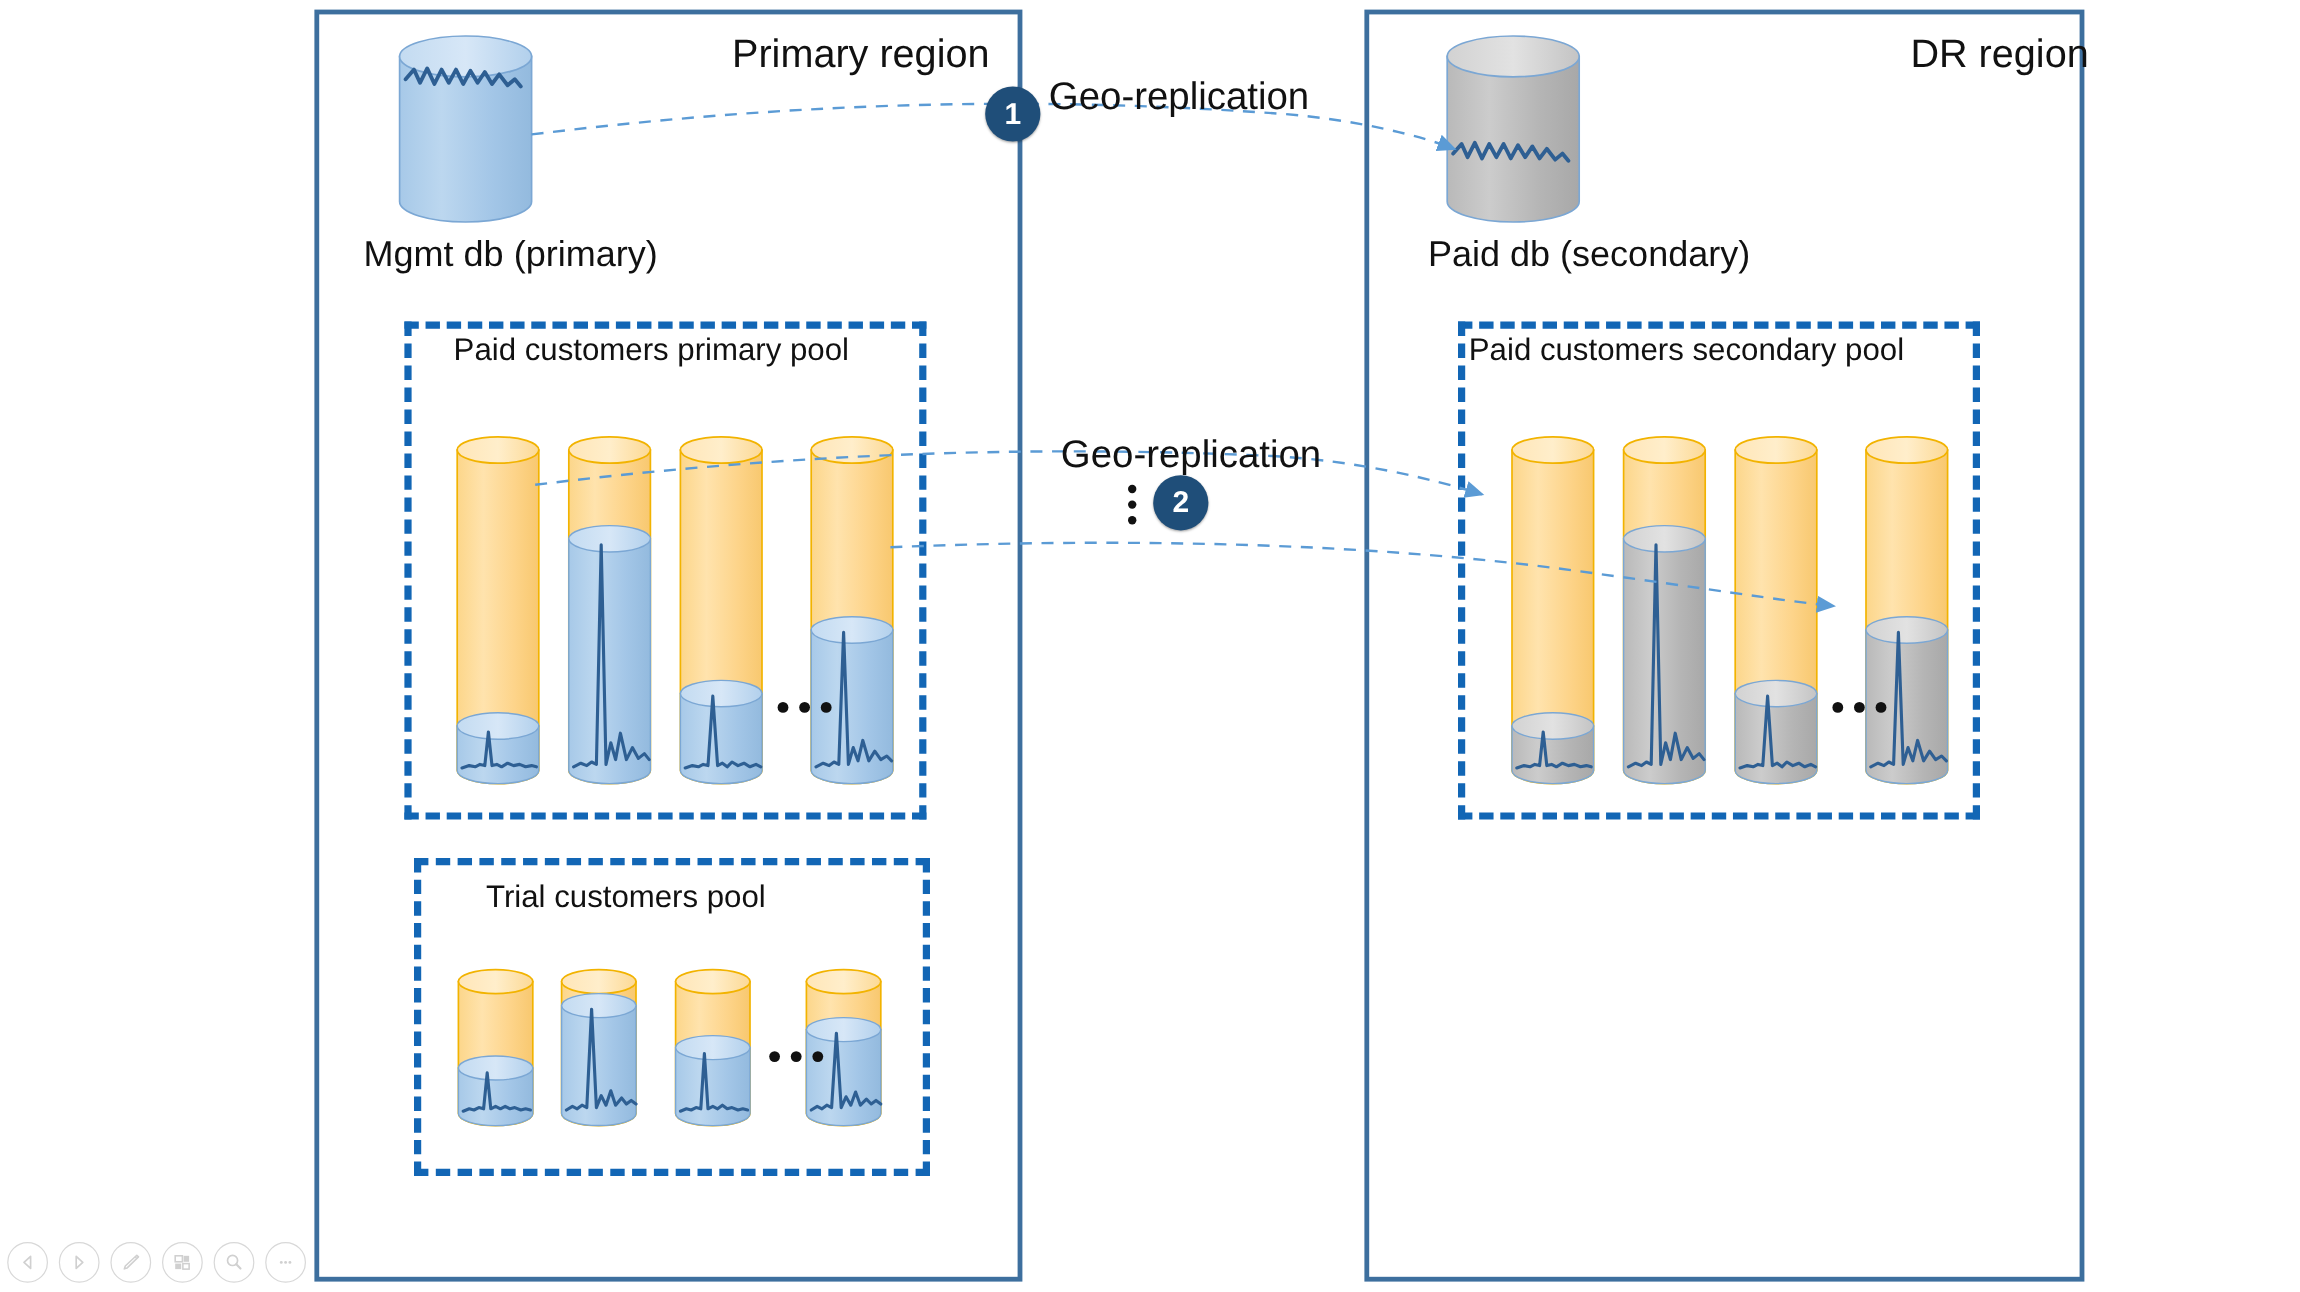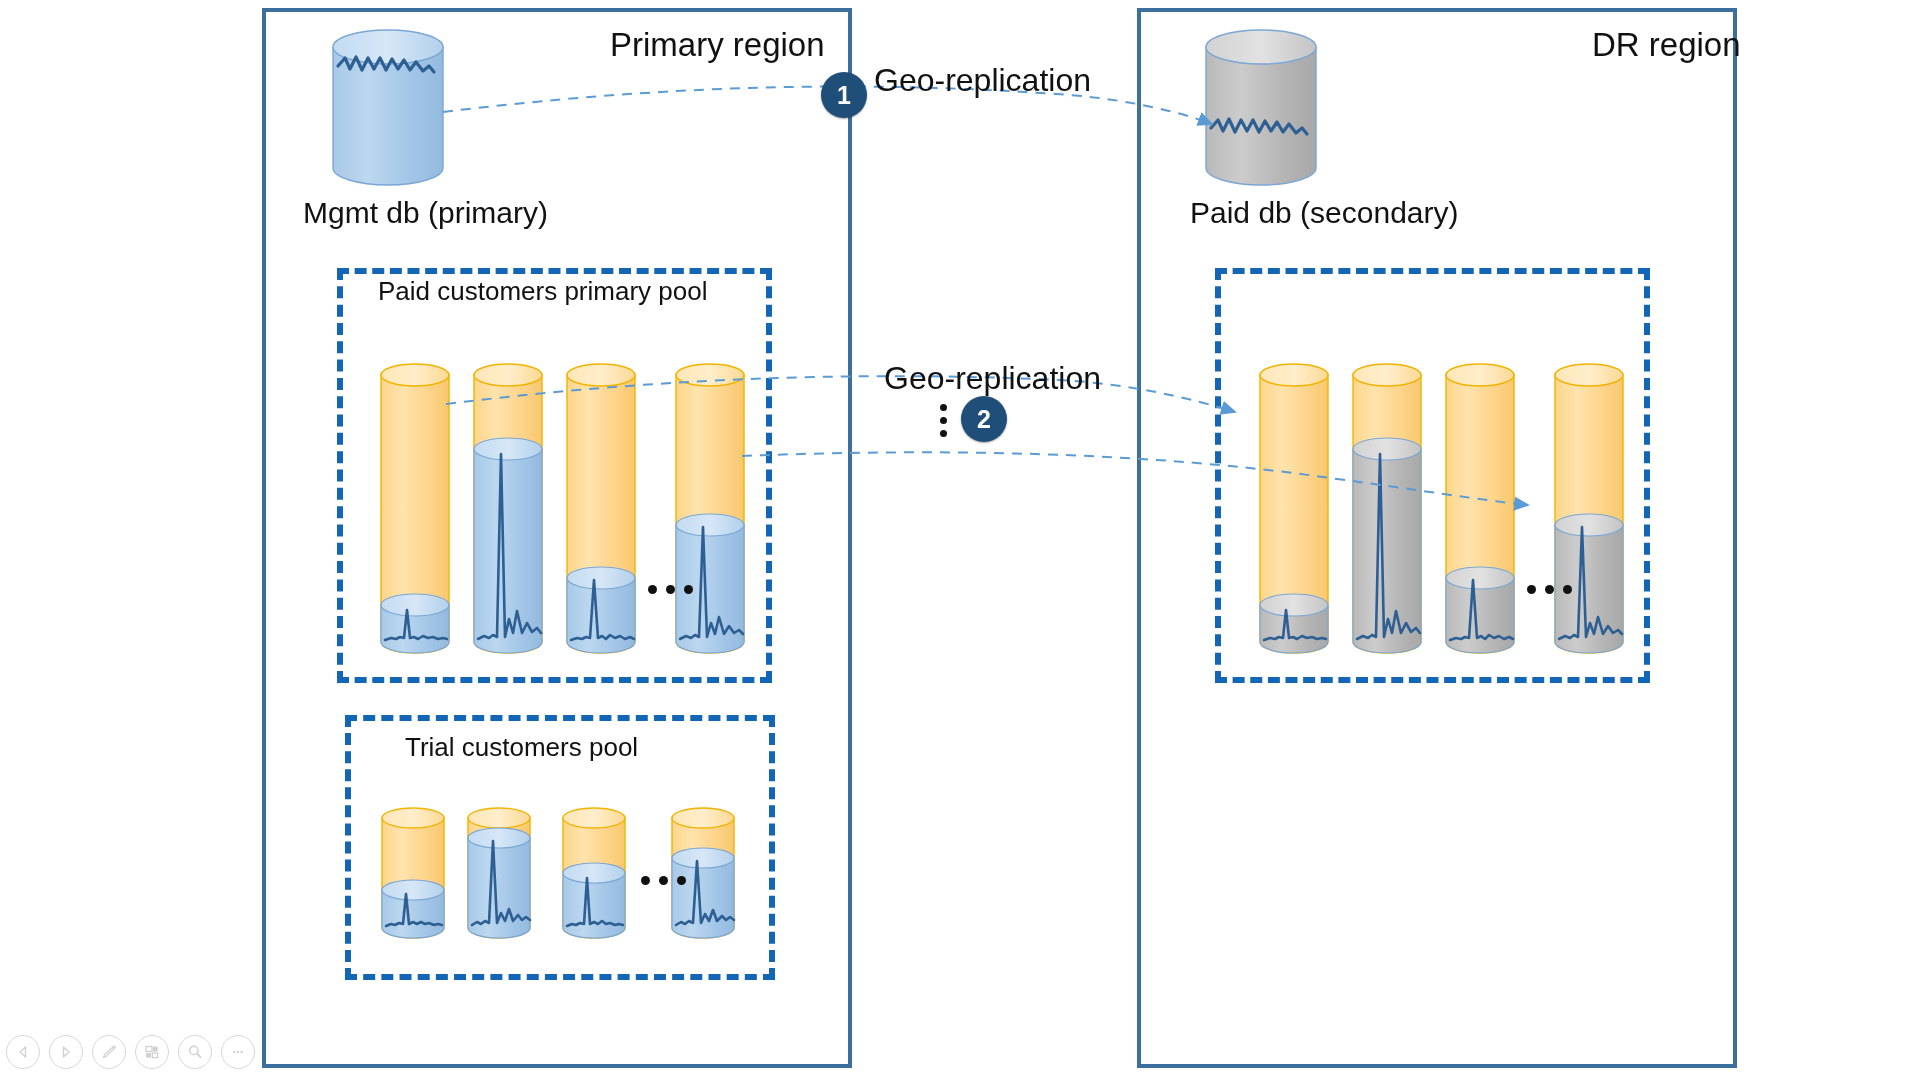--- a/index.html
+++ b/index.html
@@ -146,20 +146,21 @@
 
   <div class="region-title" id="region-primary-title">Primary region</div>
   <div class="region-title" id="region-dr-title">DR region</div>
 
   <div class="pool-box" id="pool-paid-primary"></div>
   <div class="pool-box" id="pool-trial"></div>
   <div class="pool-box" id="pool-paid-secondary"></div>
 
   <div class="pool-title" id="pool-paid-primary-title">Paid customers primary pool</div>
   <div class="pool-title" id="pool-trial-title">Trial customers pool</div>
+  <div class="pool-title" id="pool-paid-secondary-title">Paid customers secondary pool</div>
 
   <svg class="layer" viewBox="0 0 1917 1077">
     <defs>
       <linearGradient id="gradShell" x1="0" y1="0" x2="1" y2="0">
         <stop offset="0%" stop-color="#fcd68a"></stop>
         <stop offset="32%" stop-color="#ffe3ad"></stop>
         <stop offset="70%" stop-color="#fdd48a"></stop>
         <stop offset="100%" stop-color="#f8c86f"></stop>
       </linearGradient>
       <linearGradient id="gradShellTop" x1="0" y1="0" x2="1" y2="0">

